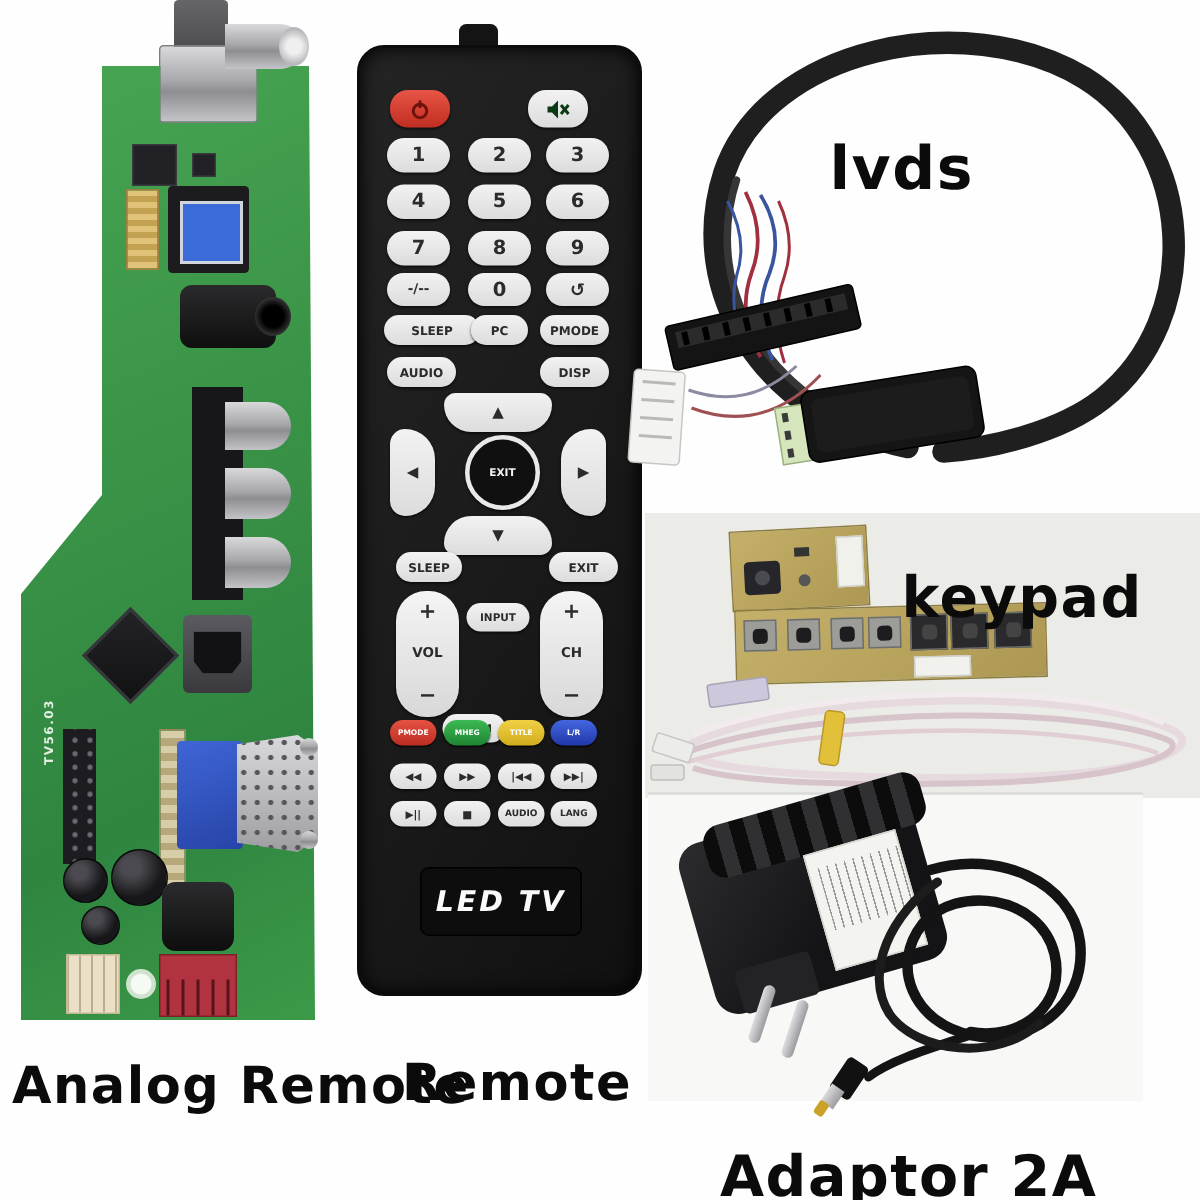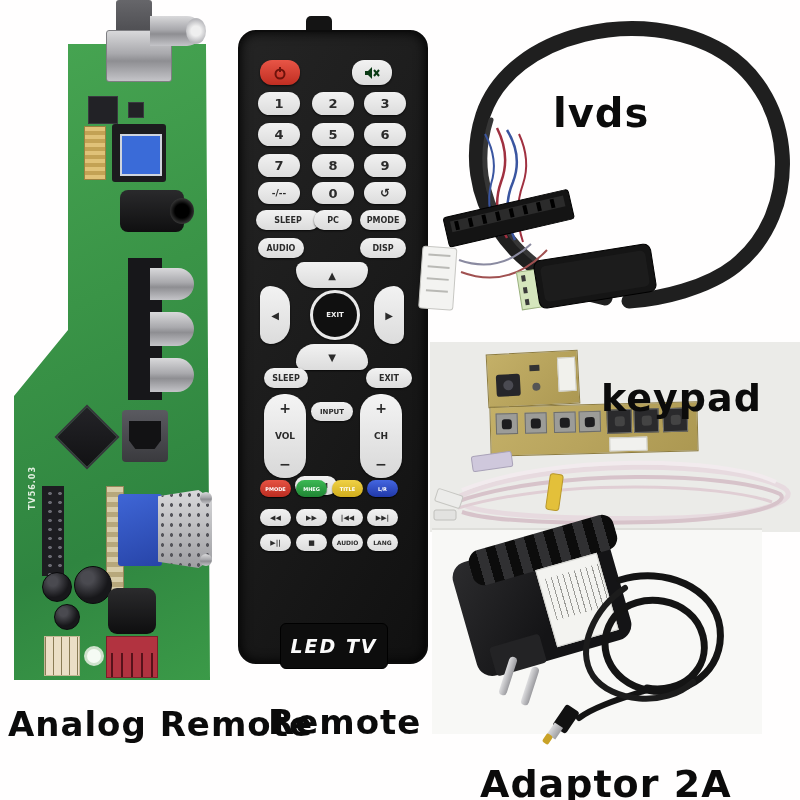--- a/index.html
+++ b/index.html
@@ -149,21 +149,21 @@
 
     <div class="rbtn" style="left:20px;top:477px;width:31px;height:17px;font-size:7px;">◀◀</div>
     <div class="rbtn" style="left:56px;top:477px;width:31px;height:17px;font-size:7px;">▶▶</div>
     <div class="rbtn" style="left:92px;top:477px;width:31px;height:17px;font-size:7px;">|◀◀</div>
     <div class="rbtn" style="left:127px;top:477px;width:31px;height:17px;font-size:7px;">▶▶|</div>
     <div class="rbtn" style="left:20px;top:502px;width:31px;height:17px;font-size:7px;">▶||</div>
     <div class="rbtn" style="left:56px;top:502px;width:31px;height:17px;font-size:7px;">■</div>
     <div class="rbtn" style="left:92px;top:502px;width:31px;height:17px;font-size:6px;">AUDIO</div>
     <div class="rbtn" style="left:127px;top:502px;width:31px;height:17px;font-size:6px;">LANG</div>
 
-    <div class="abs" style="left:40px;top:546px;width:106px;height:44px;background:#0d0d0d;border:1px solid #000;border-radius:6px;display:flex;align-items:center;justify-content:center;color:#fafafa;font-weight:bold;font-size:19px;letter-spacing:2px;font-style:italic;margin-top:45px;">LED TV</div>
+    <div class="abs" style="left:40px;top:546px;width:106px;height:44px;background:#0d0d0d;border:1px solid #000;border-radius:6px;display:flex;align-items:center;justify-content:center;color:#fafafa;font-weight:bold;font-size:19px;letter-spacing:2px;font-style:italic;">LED TV</div>
   </div>
 
   <svg class="abs" style="left:415px;top:0;" width="385" height="330" viewBox="0 0 385 330">
     <path d="M190 298 C 95 278, 42 195, 68 115 C 96 32, 228 4, 308 52 C 382 98, 388 212, 320 266 C 292 288, 246 299, 214 301" fill="none" stroke="#1f1f1f" stroke-width="15" stroke-linecap="round"></path>
     <path d="M188 292 C 100 272, 52 195, 76 120" fill="none" stroke="#363636" stroke-width="5" stroke-linecap="round"></path>
 
     <path d="M92 238 q -16 -28 -6 -56 q 10 -26 -4 -54" fill="none" stroke="#a03040" stroke-width="2.5"></path>
     <path d="M100 240 q -14 -30 -2 -58 q 10 -26 -6 -52" fill="none" stroke="#3a55a0" stroke-width="2.5"></path>
     <path d="M108 242 q -10 -30 0 -58 q 8 -24 -4 -50" fill="none" stroke="#a03040" stroke-width="2"></path>
     <path d="M84 236 q -14 -26 -8 -52 q 8 -24 -6 -50" fill="none" stroke="#3a55a0" stroke-width="2"></path>

